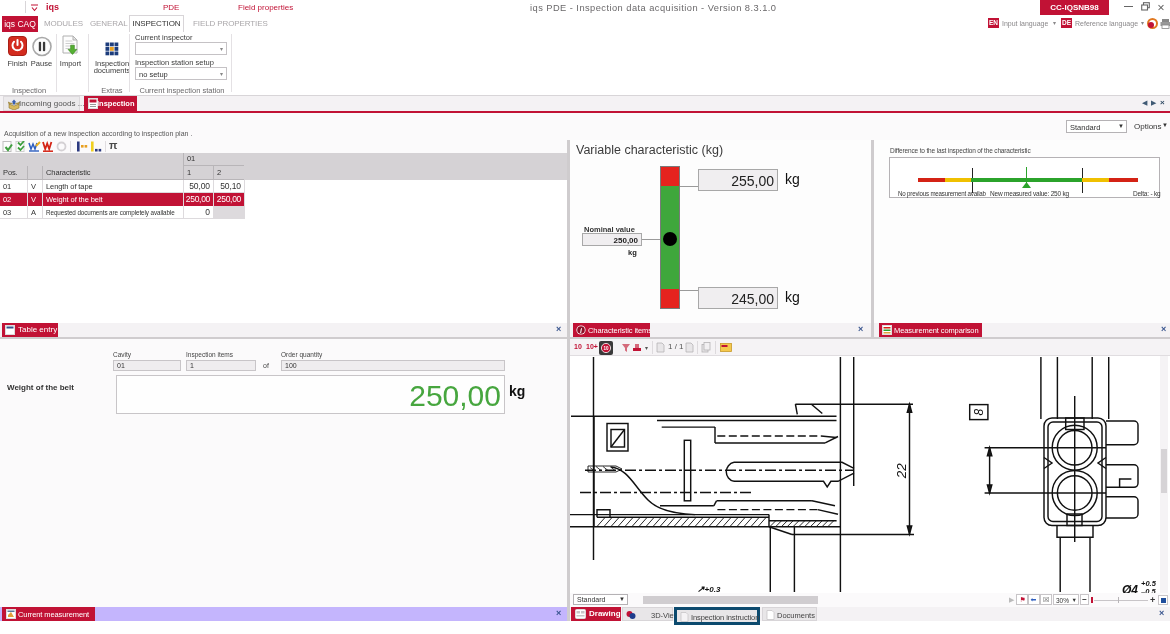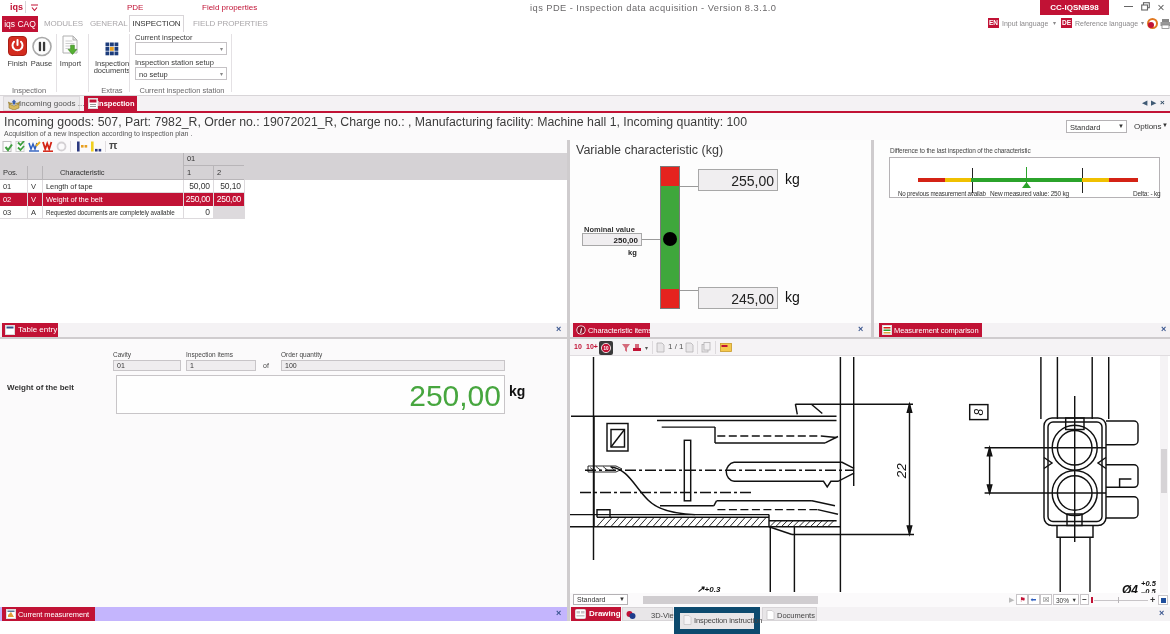--- a/index.html
+++ b/index.html
@@ -1,19 +1,19 @@
 <!DOCTYPE html>
 <html><head>
 <meta charset="utf-8">
 <style>
   html,body{margin:0;padding:0;}
   body{width:1170px;height:634px;overflow:hidden;font-family:"Liberation Sans",sans-serif;background:#f0eef0;}
   .abs{position:absolute;white-space:nowrap;}
   #app{position:relative;width:1170px;height:634px;background:#fff;}
-  .red{color:#c11235;}
+  .red{color:#c11235;margin-left:36px;}
   .redbg{background:#c11235;color:#fff;}
 </style>
 </head>
 <body>
 <div id="app">
 
   <div class="abs" style="left:0;top:0;width:1170px;height:15px;background:#fff;">
     <span class="abs red" style="left:10px;top:2px;font-size:9px;font-weight:bold;">iqs</span>
     <span class="abs" style="left:25px;top:1px;width:1px;height:12px;background:#d8d5d8;"></span>
     <svg class="abs" style="left:30px;top:4px;" width="9" height="8" viewBox="0 0 9 8">
@@ -130,21 +130,20 @@
         </svg>
       <span class="abs" style="left:13px;top:2.5px;font-size:7.5px;font-weight:bold;">Inspection</span>
     </div>
     <span class="abs" style="left:1142px;top:3px;font-size:7px;color:#3f5a74;">◀</span>
     <span class="abs" style="left:1151px;top:3px;font-size:7px;color:#3f5a74;">▶</span>
     <span class="abs" style="left:1160px;top:2px;font-size:8px;color:#2f4a64;font-weight:bold;">×</span>
   </div>
   <div class="abs" style="left:0;top:111px;width:1170px;height:2px;background:#c11235;"></div>
 
   <div class="abs" style="left:0;top:113px;width:1170px;height:27px;background:#fbfafb;">
-    <span class="abs" style="left:4px;top:2px;font-size:12.3px;color:#3c3c3c;">Incoming goods: 507, Part: 7982_R, Order no.: 19072021_R, Charge no.: , Manufacturing facility: Machine hall 1, Incoming quantity: 100</span>
     <span class="abs" style="left:4px;top:17px;font-size:7px;color:#555;">Acquisition of a new inspection according to inspection plan .</span>
     <div class="abs" style="left:1066px;top:7px;width:61px;height:13px;background:#fff;border:1px solid #b5b2b5;box-sizing:border-box;">
       <span class="abs" style="left:3px;top:2px;font-size:7.5px;color:#333;">Standard</span>
       <span class="abs" style="right:2px;top:2px;font-size:6px;color:#333;">▼</span>
     </div>
     <span class="abs" style="left:1134px;top:8.5px;font-size:8px;color:#333;">Options</span>
     <span class="abs" style="left:1162px;top:9px;font-size:6px;color:#333;">▼</span>
   </div>
 
   <div class="abs" style="left:0;top:140px;width:1170px;height:481px;background:#cfccce;"></div>
@@ -194,21 +193,21 @@
 
       <div class="abs" style="left:183px;top:0;width:61px;height:13px;border-left:1px solid #b8b5b8;border-bottom:1px solid #b8b5b8;box-sizing:border-box;">
           <span class="abs" style="left:3px;top:1px;">01</span>
         </div>
 
       <div class="abs" style="left:0;top:13px;width:27px;height:14px;border-bottom:1px solid #b8b5b8;box-sizing:border-box;">
           <span class="abs" style="left:3px;top:2px;">Pos.</span>
         </div>
       <div class="abs" style="left:27px;top:13px;width:15px;height:14px;border-left:1px solid #b8b5b8;border-bottom:1px solid #b8b5b8;box-sizing:border-box;"></div>
       <div class="abs" style="left:42px;top:13px;width:141px;height:14px;border-left:1px solid #b8b5b8;border-bottom:1px solid #b8b5b8;box-sizing:border-box;">
-          <span class="abs" style="left:17px;top:2px;">Characteristic</span>
+          <span class="abs" style="left:3px;top:2px;">Characteristic</span>
         </div>
       <div class="abs" style="left:183px;top:13px;width:30px;height:14px;border-left:1px solid #b8b5b8;border-bottom:1px solid #b8b5b8;box-sizing:border-box;">
           <span class="abs" style="left:3px;top:2px;">1</span>
         </div>
       <div class="abs" style="left:213px;top:13px;width:31px;height:14px;border-left:1px solid #b8b5b8;border-bottom:1px solid #b8b5b8;box-sizing:border-box;">
           <span class="abs" style="left:3px;top:2px;">2</span>
         </div>
 
       <div class="abs" style="left:0;top:27px;width:244px;height:13px;background:#fff;border-bottom:1px solid #dddadd;box-sizing:border-box;"></div>
       <span class="abs" style="left:3px;top:29px;">01</span>
@@ -562,21 +561,21 @@
           </svg>
         <span class="abs" style="left:18px;top:2px;font-size:8px;font-weight:bold;">Drawing</span>
       </div>
       <div class="abs" style="left:52px;top:0;width:51px;height:14px;background:#e8e6e8;border:1px solid #d8d5d8;box-sizing:border-box;">
         <svg class="abs" style="left:3px;top:2px;" width="10" height="10" viewBox="0 0 10 10">
             <circle cx="3.5" cy="4" r="3" fill="#c11235"></circle>
             <circle cx="6.5" cy="6" r="3" fill="#1f3c8c"></circle>
           </svg>
         <span class="abs" style="left:28px;top:2.5px;font-size:7.5px;color:#444;">3D-Viewer</span>
       </div>
-      <div class="abs" style="left:104px;top:0;width:86px;height:28px;background:#e8e6e8;border:6px solid #0c4a6e;box-sizing:border-box;">
+      <div class="abs" style="left:104px;top:0;width:86px;height:18px;background:#e8e6e8;border:3px solid #0c4a6e;box-sizing:border-box;">
         <svg class="abs" style="left:3px;top:2px;" width="9" height="10" viewBox="0 0 9 10">
             <path d="M1 0.5 h5 l2 2 v7 h-7z" fill="#f5f3f5" stroke="#c8c5c8" stroke-width="0.8"></path>
           </svg>
         <span class="abs" style="left:14px;top:2.5px;font-size:7.5px;letter-spacing:-0.1px;color:#444;">Inspection instruction</span>
       </div>
       <div class="abs" style="left:192px;top:0;width:55px;height:14px;background:#e8e6e8;border:1px solid #d8d5d8;box-sizing:border-box;">
         <svg class="abs" style="left:3px;top:2px;" width="9" height="10" viewBox="0 0 9 10">
             <path d="M1 0.5 h5 l2 2 v7 h-7z" fill="#fff" stroke="#c8c5c8" stroke-width="0.8"></path>
           </svg>
         <span class="abs" style="left:14px;top:2.5px;font-size:7.5px;color:#444;">Documents</span>

